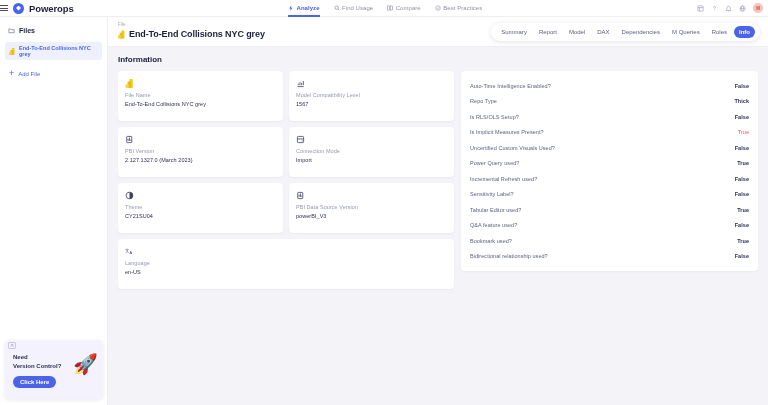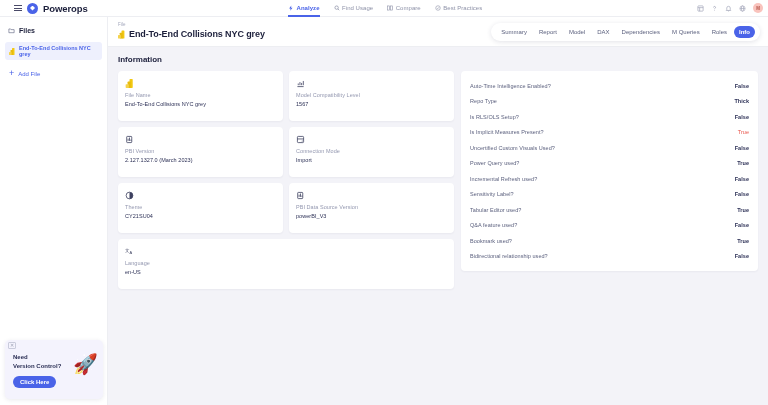--- a/index.html
+++ b/index.html
@@ -10,21 +10,21 @@
     overflow: hidden;
   }
   body { position: relative; }
 
   
   .topbar {
     position: absolute; top: 0; left: 0; width: 768px; height: 17px;
     background: #ffffff; border-bottom: 1px solid #edeef2;
     display: flex; align-items: center;
   }
-  .tb-left { display: flex; align-items: center; gap: 5px; padding-left: 14px; width: 200px; }
+  .tb-left { display: flex; align-items: center; gap: 5px; padding-left: 0; width: 200px; }
   .hamburger { display: flex; flex-direction: column; gap: 1.5px; cursor: pointer; }
   .hamburger span { display: block; width: 8px; height: 1px; background: #4a4a68; }
   .logo-mark {
     width: 11px; height: 11px; border-radius: 50%;
     background: #4a63e8; position: relative; flex: none;
   }
   .logo-mark::after {
     content: ""; position: absolute; left: 3px; top: 3px;
     width: 5px; height: 5px; background: #fff;
     clip-path: polygon(50% 0%, 100% 50%, 50% 100%, 0% 50%);

